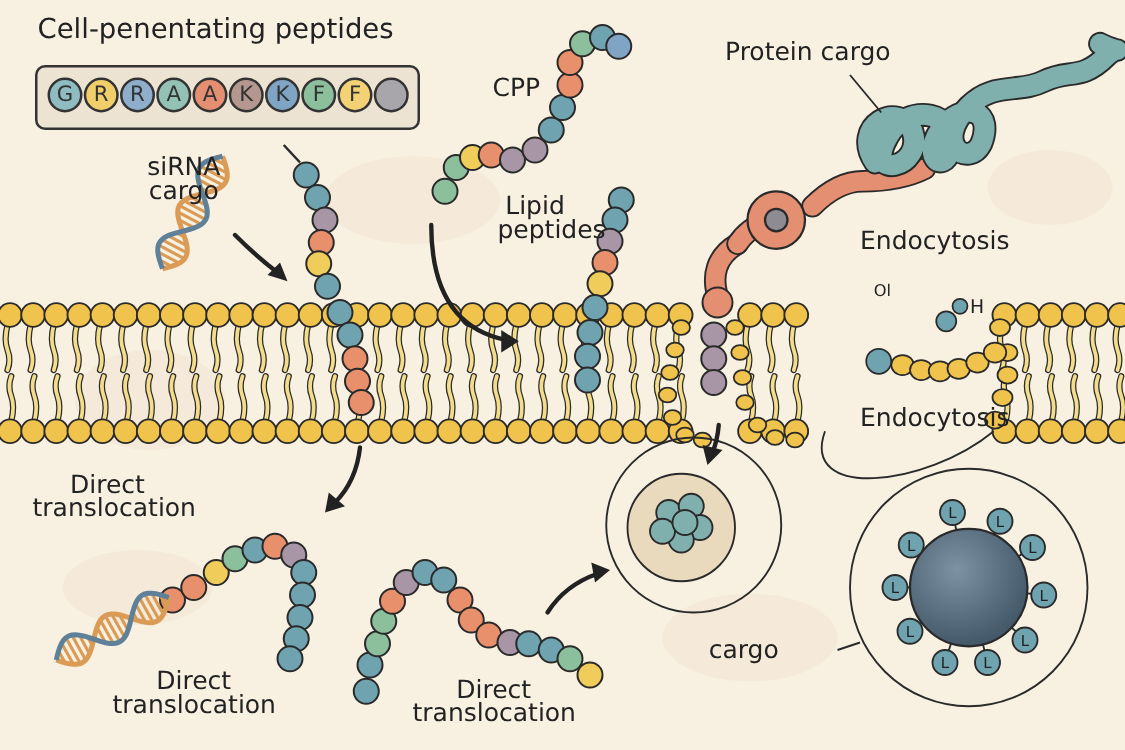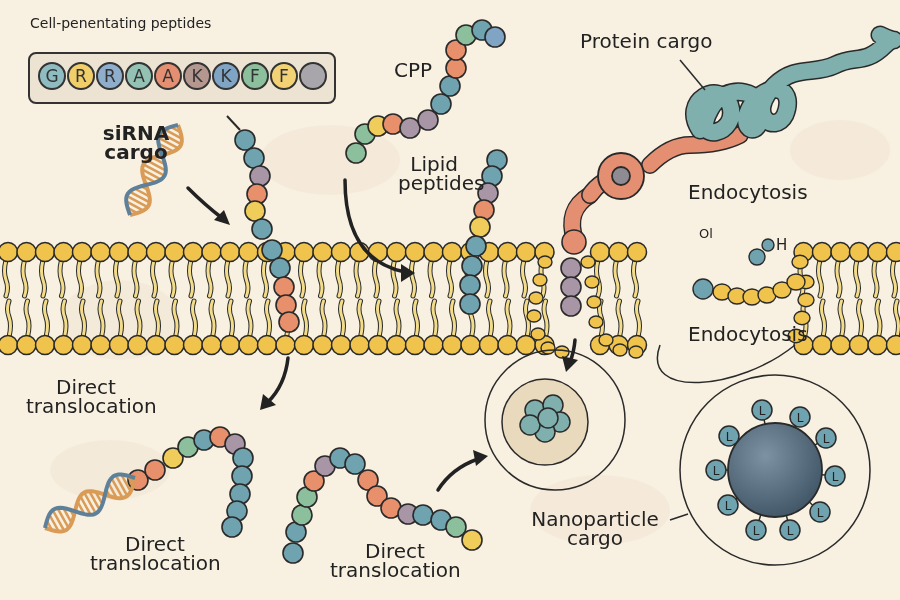--- a/index.html
+++ b/index.html
@@ -466,21 +466,21 @@
         <polygon points="415,273 401,264 401,282" fill="#222"></polygon>
         <path d="M288 358 Q285 385 268 402" stroke="#222" stroke-width="3.5" fill="none" stroke-linecap="round"></path>
         <polygon points="260,410 263,394 276,405" fill="#222"></polygon>
         <path d="M575 340 Q574 352 570 362" stroke="#222" stroke-width="3.5" fill="none" stroke-linecap="round"></path>
         <polygon points="566,372 562,356 578,360" fill="#222"></polygon>
         <path d="M438 490 Q452 468 478 459" stroke="#222" stroke-width="3.5" fill="none" stroke-linecap="round"></path>
         <polygon points="488,456 473,450 476,466" fill="#222"></polygon>
       </g>
   </svg>
 
-  <div class="lbl left" style="left:30px;top:14px;font-size:14px;">Cell-penentating peptides</div>
+  <div class="lbl left" style="left:30px;top:14px;font-size:22px;">Cell-penentating peptides</div>
 
   <div style="position:absolute;left:28px;top:52px;width:308px;height:52px;border:2px solid #333;border-radius:8px;background:#ece3d3;box-sizing:border-box;"></div>
   <div id="seq" style="position:absolute;left:38px;top:60px;display:flex;gap:1px;">
       <div style="width: 28px; height: 28px; border-radius: 50%; border: 2px solid rgb(51, 51, 51); background: rgb(143, 188, 192); display: flex; align-items: center; justify-content: center; font-size: 17px; color: rgb(51, 51, 51); box-sizing: border-box; margin-top: 2px;">
         <span>G</span>
       </div>
       <div style="width: 28px; height: 28px; border-radius: 50%; border: 2px solid rgb(51, 51, 51); background: rgb(240, 207, 106); display: flex; align-items: center; justify-content: center; font-size: 17px; color: rgb(51, 51, 51); box-sizing: border-box; margin-top: 2px;">
         <span>R</span>
       </div>
       <div style="width: 28px; height: 28px; border-radius: 50%; border: 2px solid rgb(51, 51, 51); background: rgb(142, 174, 203); display: flex; align-items: center; justify-content: center; font-size: 17px; color: rgb(51, 51, 51); box-sizing: border-box; margin-top: 2px;">
@@ -502,26 +502,26 @@
         <span>F</span>
       </div>
       <div style="width: 28px; height: 28px; border-radius: 50%; border: 2px solid rgb(51, 51, 51); background: rgb(242, 210, 116); display: flex; align-items: center; justify-content: center; font-size: 17px; color: rgb(51, 51, 51); box-sizing: border-box; margin-top: 2px;">
         <span>F</span>
       </div>
       <div style="width: 28px; height: 28px; border-radius: 50%; border: 2px solid rgb(51, 51, 51); background: rgb(169, 166, 171); display: flex; align-items: center; justify-content: center; font-size: 17px; color: rgb(51, 51, 51); box-sizing: border-box; margin-top: 2px;">
         <span></span>
       </div>
     </div>
 
-  <div class="lbl" style="left:101px;top:124px;width:70px;font-weight:bold;">
+  <div class="lbl" style="left:112px;top:124px;width:70px;">
     <div>siRNA</div>
     <div>cargo</div>
   </div>
   <div class="lbl" style="left:394px;top:61px;">CPP</div>
-  <div class="lbl" style="left:398px;top:155px;width:60px;text-align:right;">
+  <div class="lbl" style="left:398px;top:155px;width:60px;">
     <div>Lipid</div>
     <div>peptides</div>
   </div>
   <div class="lbl left" style="left:580px;top:32px;">Protein cargo</div>
   <div class="lbl left" style="left:688px;top:183px;">Endocytosis</div>
   <div class="lbl left" style="left:699px;top:224px;font-size:13px;">Ol</div>
   <div class="lbl left" style="left:776px;top:236px;font-size:15px;">H</div>
   <div class="lbl left" style="left:688px;top:325px;">Endocytosis</div>
 
   <div class="lbl" style="left:26px;top:378px;width:120px;">
@@ -530,16 +530,15 @@
   </div>
   <div class="lbl" style="left:90px;top:535px;width:130px;">
     <div>Direct</div>
     <div>translocation</div>
   </div>
   <div class="lbl" style="left:330px;top:542px;width:130px;">
     <div>Direct</div>
     <div>translocation</div>
   </div>
   <div class="lbl" style="left:530px;top:510px;width:130px;">
-    <div>Nanoparticle</div>
     <div>cargo</div>
   </div>
 </div>
 
 </body></html>

